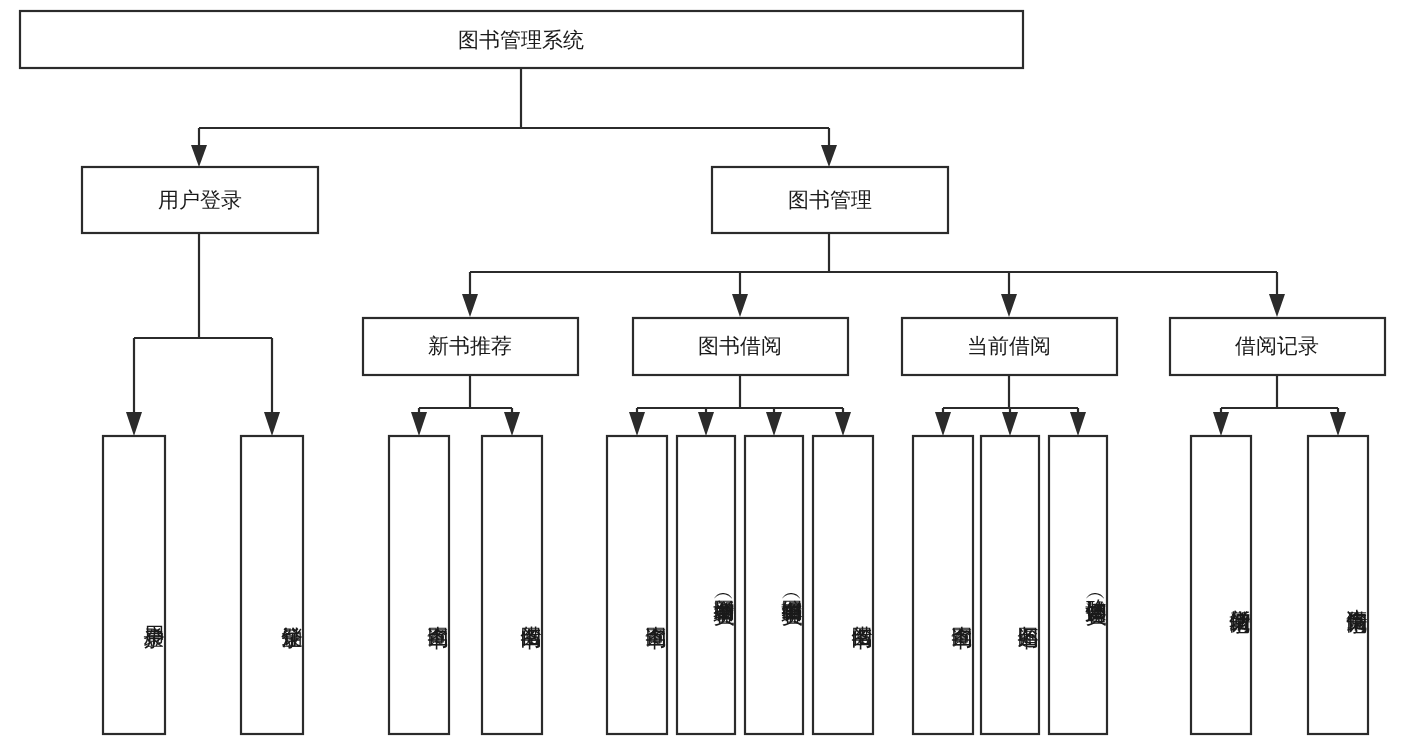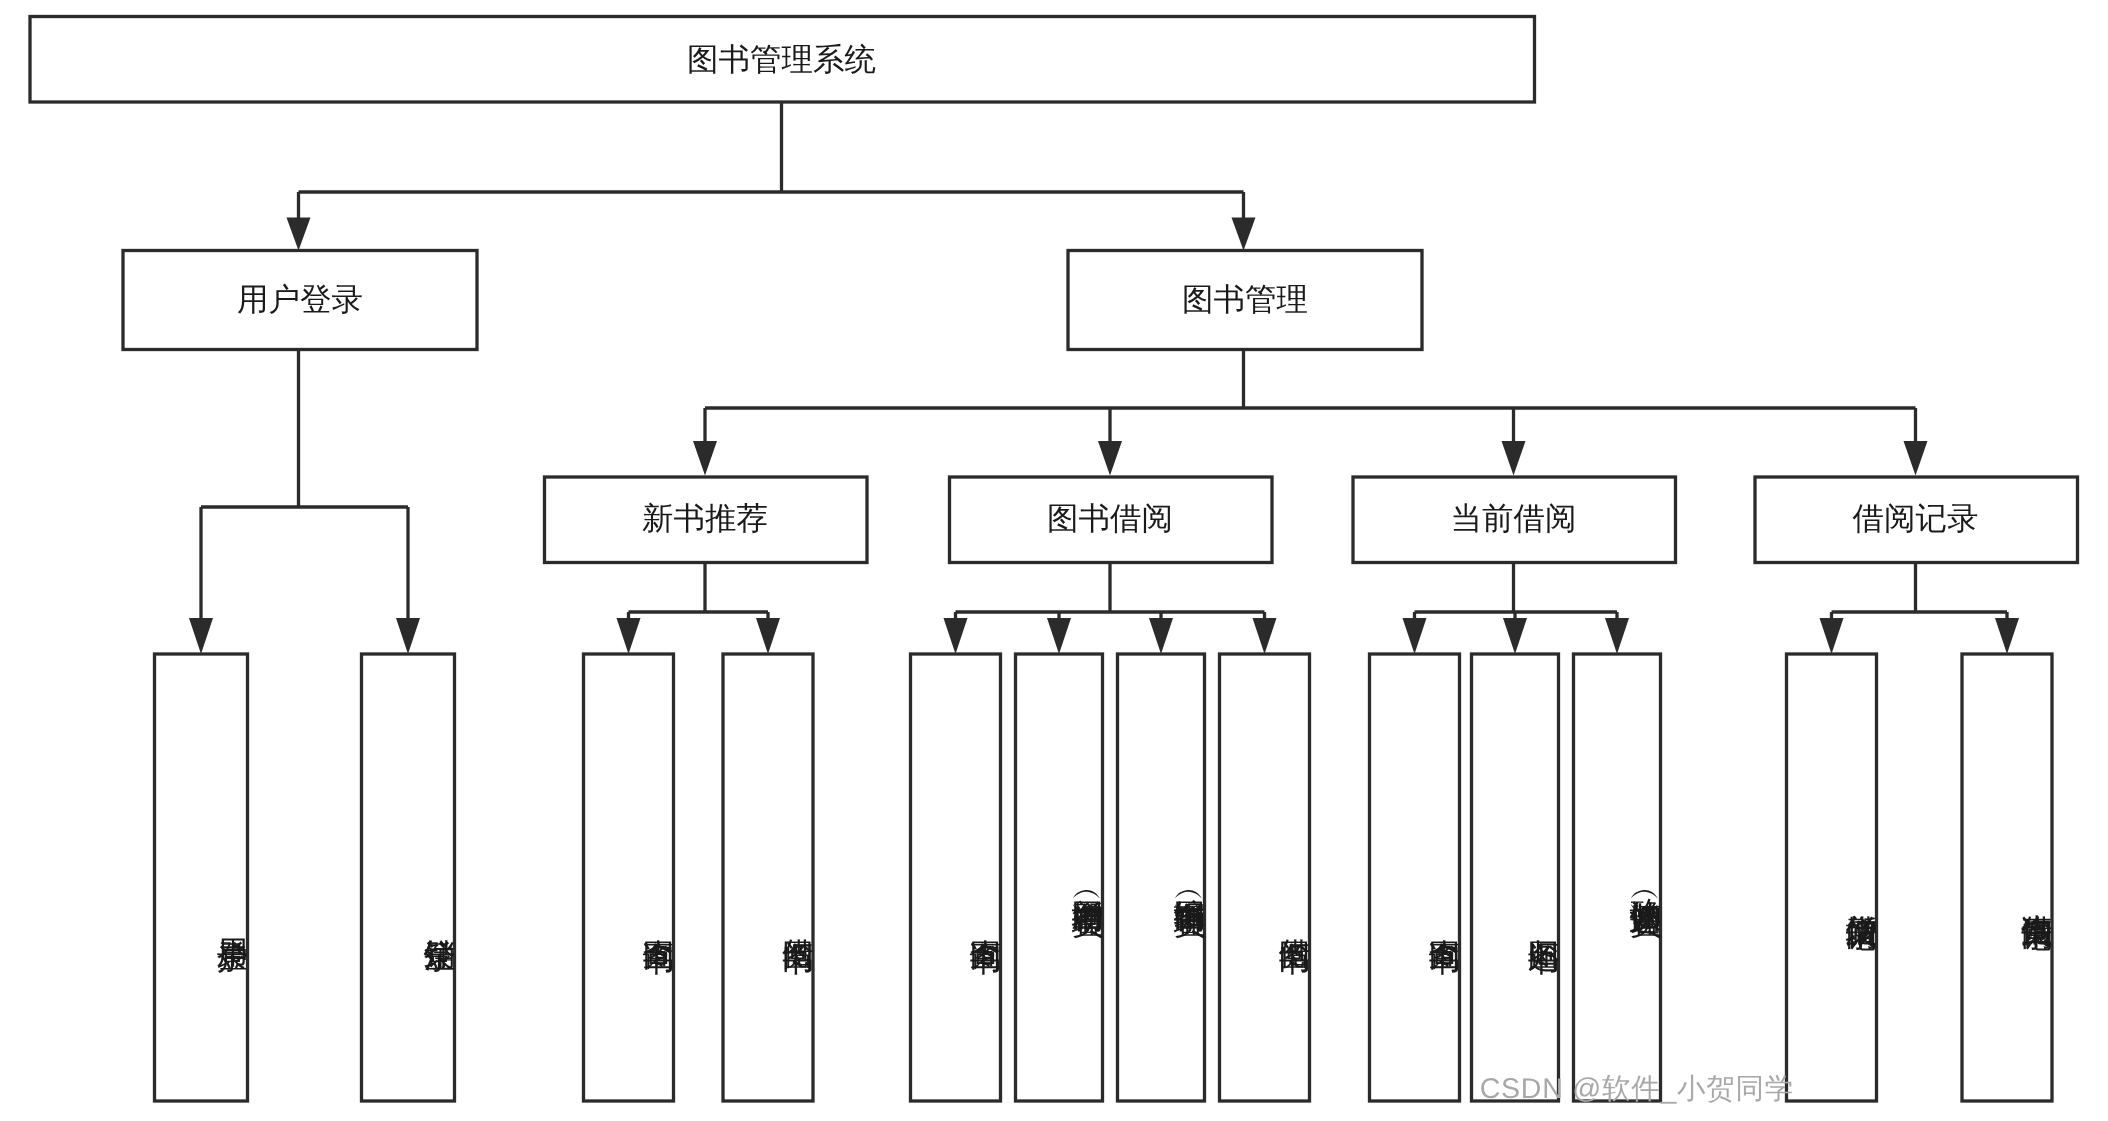--- a/index.html
+++ b/index.html
@@ -206,15 +206,14 @@
   <div class="label-v-wrap" style="left:607px; top:496px; width:60px; height:230px;">查询图书</div>
   <div class="label-v-wrap" style="left:677px; top:444px; width:58px; height:285px;">新增图书（管理员）</div>
   <div class="label-v-wrap" style="left:745px; top:444px; width:58px; height:285px;">编辑图书（管理员）</div>
   <div class="label-v-wrap" style="left:813px; top:496px; width:60px; height:230px;">借阅图书</div>
   <div class="label-v-wrap" style="left:913px; top:496px; width:60px; height:230px;">查询图书</div>
   <div class="label-v-wrap" style="left:981px; top:496px; width:58px; height:230px;">归还图书</div>
   <div class="label-v-wrap" style="left:1049px; top:444px; width:58px; height:285px;">确认归还（管理员）</div>
   <div class="label-v-wrap" style="left:1191px; top:462px; width:60px; height:265px;">新增借阅记录</div>
   <div class="label-v-wrap" style="left:1308px; top:462px; width:60px; height:265px;">查询借阅记录</div>
 
-  <div class="watermark">CSDN @软件_小贺同学</div>
 
 </div>
 
 </body></html>

